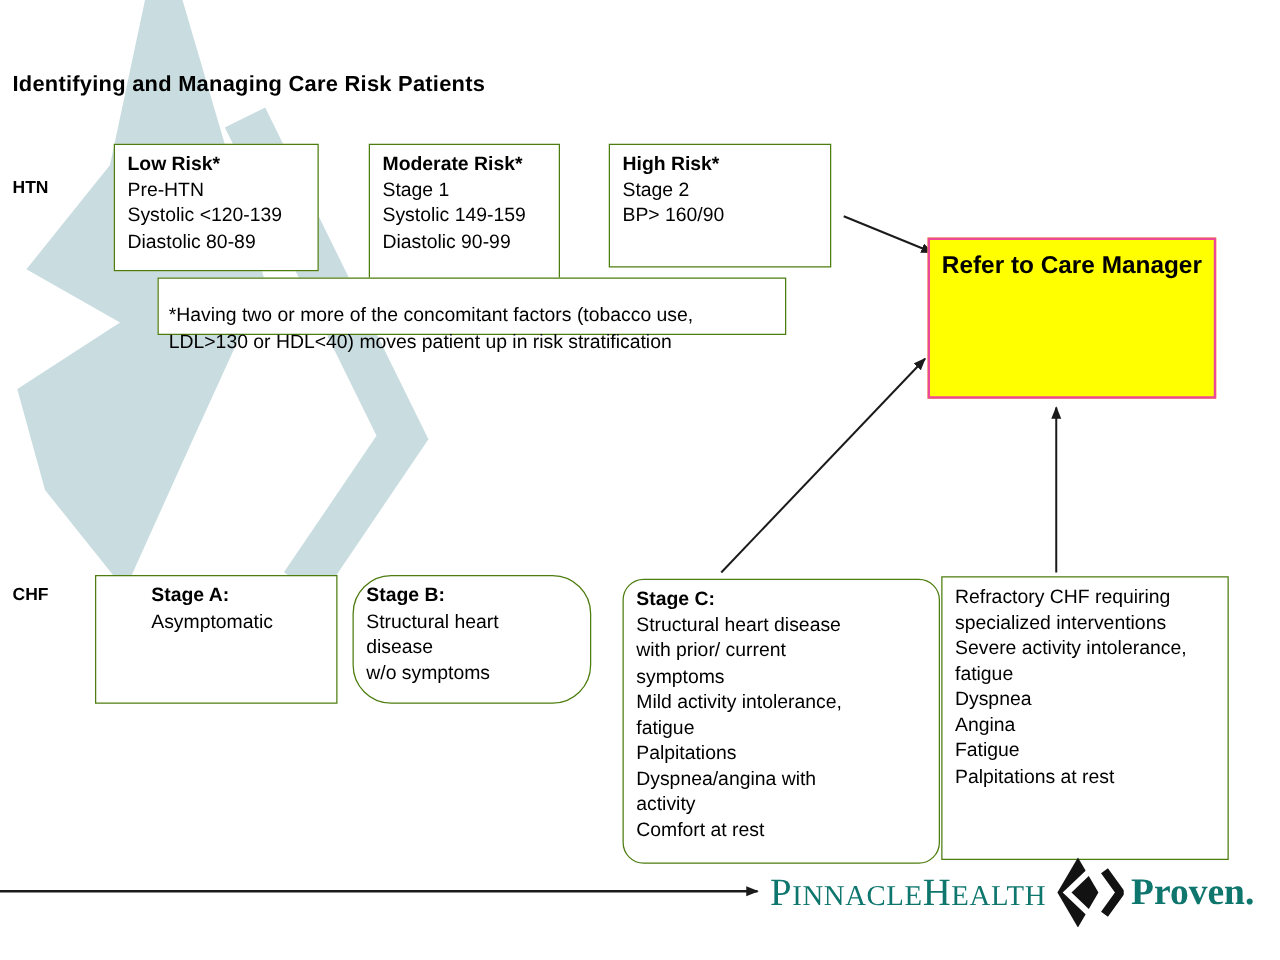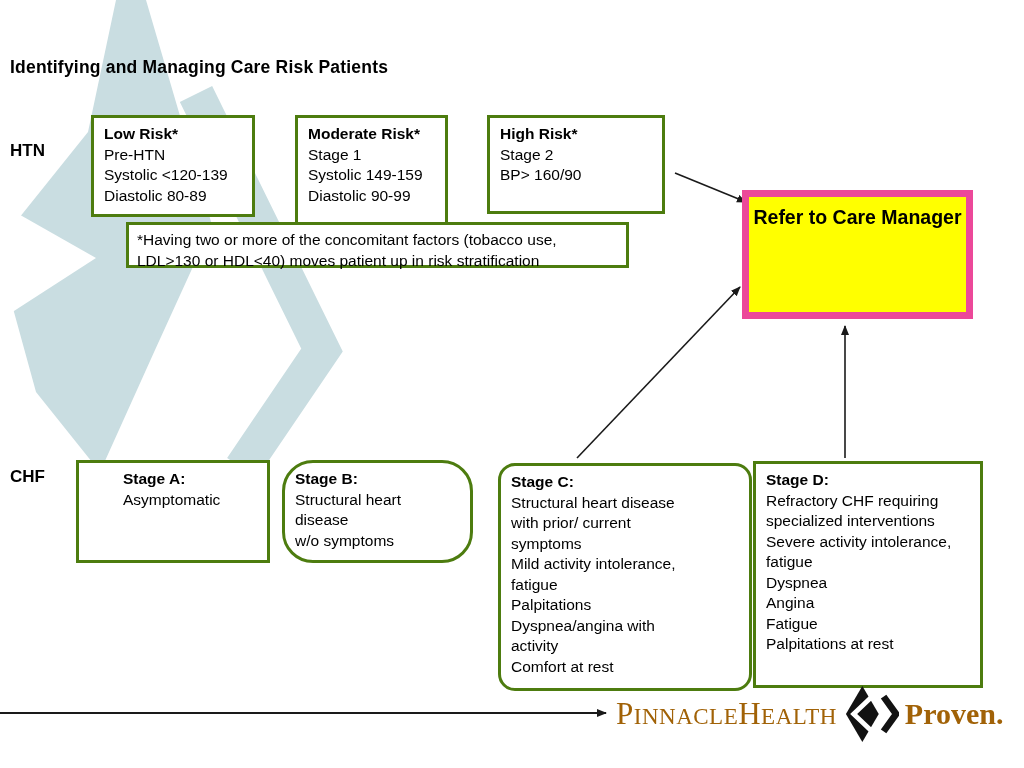--- a/index.html
+++ b/index.html
@@ -14,44 +14,44 @@
   }
   svg.layer { position:absolute; left:0; top:0; width:1024px; height:768px; }
   #watermark { z-index:0; }
   #arrows { z-index:1; }
   .abs { position:absolute; z-index:2; }
   .slide-title {
     left:10px; top:57px;
     font-size:17.5px; font-weight:bold; letter-spacing:0.2px;
   }
   .row-label {
-    font-size:17px; font-weight:bold;text-align:right;
+    font-size:14px; font-weight:bold;text-align:right;
   }
   .dbox {
-    border:3px solid #4d7c0f;
+    border:1px solid #4d7c0f;
     background:#ffffff;
     padding:6px 10px;
     font-size:15.5px;
     line-height:20.5px;
   }
   .dbox .box-title { font-weight:bold; }
   .box-body { white-space:pre-line; }
   .refer-box {
-    border:7px solid #ec4899;
+    border:2px solid #ec4899;
     background:#ffff00;
     text-align:center;
     font-size:19.5px;
     font-weight:bold;
     line-height:25px;
     padding-top:8px;
   }
   .footer-logo {
     left:616px; top:686px; width:404px; height:56px;
     display:flex; align-items:center; justify-content:flex-start;
-    color:#a16207;
+    color:#0f766e;
   }
   .brand-serif { font-family:"Liberation Serif", serif; white-space:nowrap; }
   .cap-big { font-size:31px; letter-spacing:0.5px; }
   .cap-small { font-size:23px; letter-spacing:0.5px; }
   .proven { font-size:30px; font-weight:bold; margin-left:2px; }
   .logo-mark { margin:0 4px 0 8px; }
 </style>
 </head>
 <body>
 
@@ -92,21 +92,21 @@
 Systolic 149-159
 Diastolic 90-99</div>
   </div>
 
   <div class="abs dbox" style="left:487px; top:115px; width:178px; height:99px;">
     <div class="box-title">High Risk*</div>
     <div class="box-body">Stage 2
 BP&gt; 160/90</div>
   </div>
 
-  <div class="abs dbox" style="left:126px; top:222px; width:503px; height:46px; padding:5px 8px;">
+  <div class="abs dbox" style="left:126px; top:222px; width:503px; height:46px; padding:20px 8px;">
     <div class="box-body">*Having two or more of the concomitant factors (tobacco use,
 LDL&gt;130 or HDL&lt;40) moves patient up in risk stratification</div>
   </div>
 
   <div class="abs refer-box" style="left:742px; top:190px; width:231px; height:129px;">
     <div>Refer to Care Manager</div>
   </div>
 
   <div class="abs row-label" style="left:10px; top:467px;">CHF</div>
 
@@ -129,21 +129,20 @@
 symptoms
 Mild activity intolerance,
 fatigue
 Palpitations
 Dyspnea/angina with
 activity
 Comfort at rest</div>
   </div>
 
   <div class="abs dbox" style="left:753px; top:461px; width:230px; height:227px;">
-    <div class="box-title">Stage D:</div>
     <div class="box-body">Refractory CHF requiring
 specialized interventions
 Severe activity intolerance,
 fatigue
 Dyspnea
 Angina
 Fatigue
 Palpitations at rest</div>
   </div>
 

